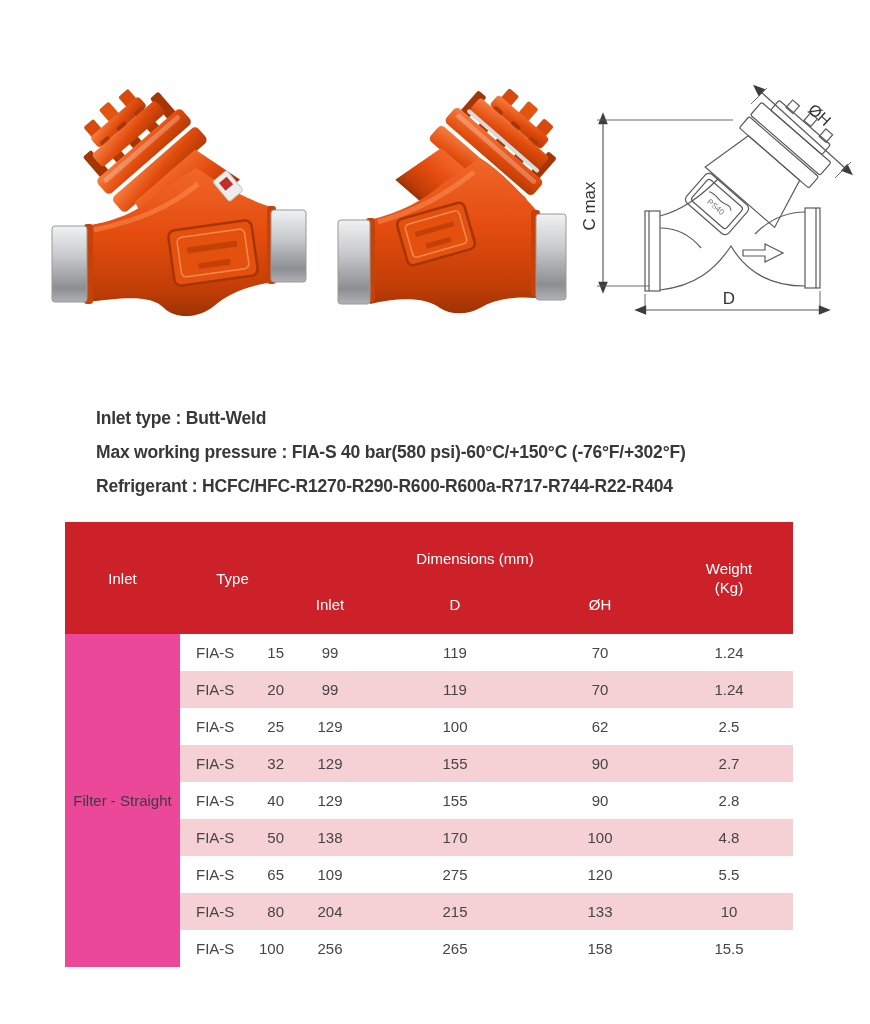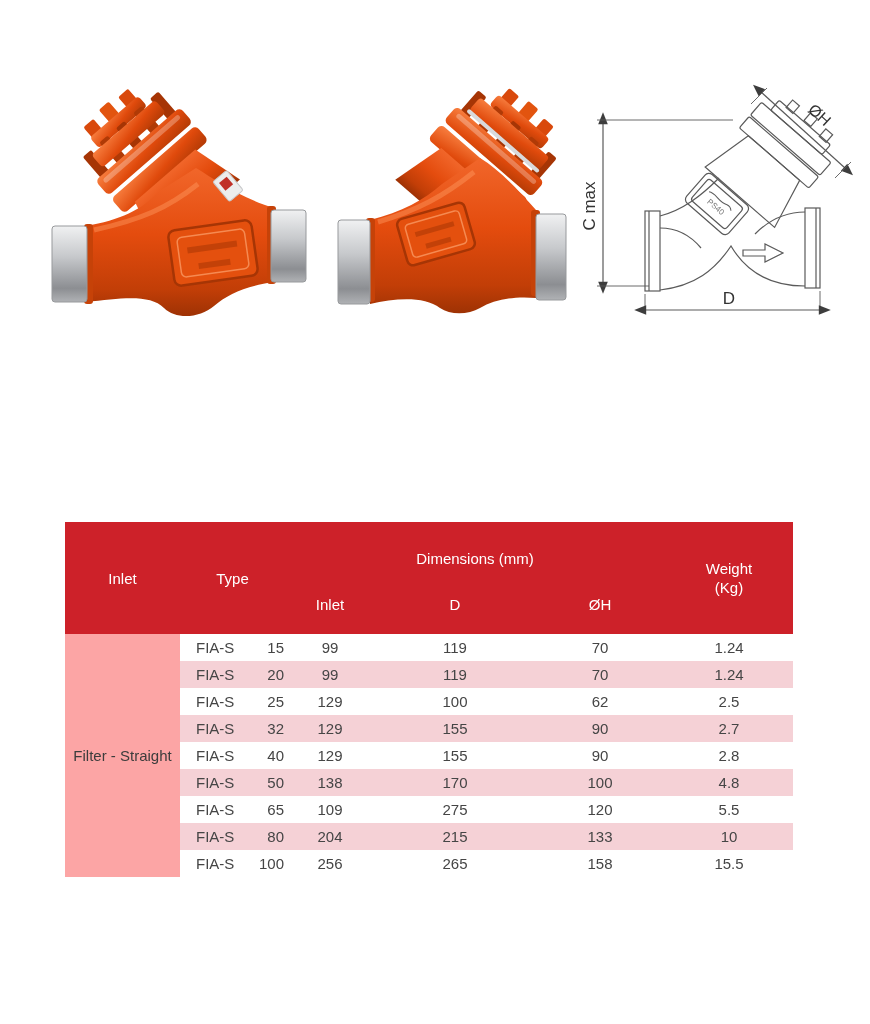--- a/index.html
+++ b/index.html
@@ -23,23 +23,23 @@
   .spec-table col.c2{width:105px}
   .spec-table col.c3{width:90px}
   .spec-table col.c4{width:160px}
   .spec-table col.c5{width:130px}
   .spec-table col.c6{width:128px}
   .spec-table thead th{
     background:#cd2129;color:#ffffff;font-weight:400;text-align:center;vertical-align:middle;padding:0;
   }
   .spec-table thead tr.h1 th{height:72px;}
   .spec-table thead tr.h2 th{height:38px;vertical-align:top;padding-top:2px;}
-  .spec-table tbody td{height:27px;padding:0;text-align:center;color:#454545;vertical-align:middle;}
+  .spec-table tbody td{height:37px;padding:0;text-align:center;color:#454545;vertical-align:middle;}
   .spec-table tbody tr:nth-child(even){background:#f5d1d6;}
-  .spec-table td.name-cell{background:#fca5a5;text-align:center;font-size:15px;color:#3c3c3c;}
+  .spec-table td.name-cell{background:#ec4899;text-align:center;font-size:15px;color:#3c3c3c;}
   .type-wrap{display:flex;justify-content:space-between;width:88px;margin-left:16px;}
   .weight-head{line-height:19px;}
 </style>
 </head>
 <body>
 
 <div class="page">
 
   <div class="figure fig-photo-left">
     <svg viewBox="0 0 260 240" width="260" height="240">
@@ -217,20 +217,25 @@
 
         <polygon points="160,172 182,172 182,166 200,175 182,184 182,178 160,178" fill="#ffffff"></polygon>
       </g>
       <text transform="translate(12,128) rotate(-90)" text-anchor="middle" font-size="17" fill="#333333">C max</text>
       <text x="146" y="226" text-anchor="middle" font-size="17" fill="#333333">D</text>
       <text transform="translate(233,41) rotate(42)" text-anchor="middle" font-size="16" fill="#333333">ØH</text>
       <text transform="translate(131,131) rotate(41)" text-anchor="middle" font-size="8" fill="#777777">PS40</text>
     </svg>
   </div>
 
+  <div class="specs">
+    <div class="spec-line">Inlet type : Butt-Weld</div>
+    <div class="spec-line">Max working pressure : FIA-S 40 bar(580 psi)-60°C/+150°C (-76°F/+302°F)</div>
+    <div class="spec-line">Refrigerant : HCFC/HFC-R1270-R290-R600-R600a-R717-R744-R22-R404</div>
+  </div>
 
   <table class="spec-table">
     <colgroup>
         <col class="c1">
         <col class="c2">
         <col class="c3">
         <col class="c4">
         <col class="c5">
         <col class="c6">
       </colgroup>

